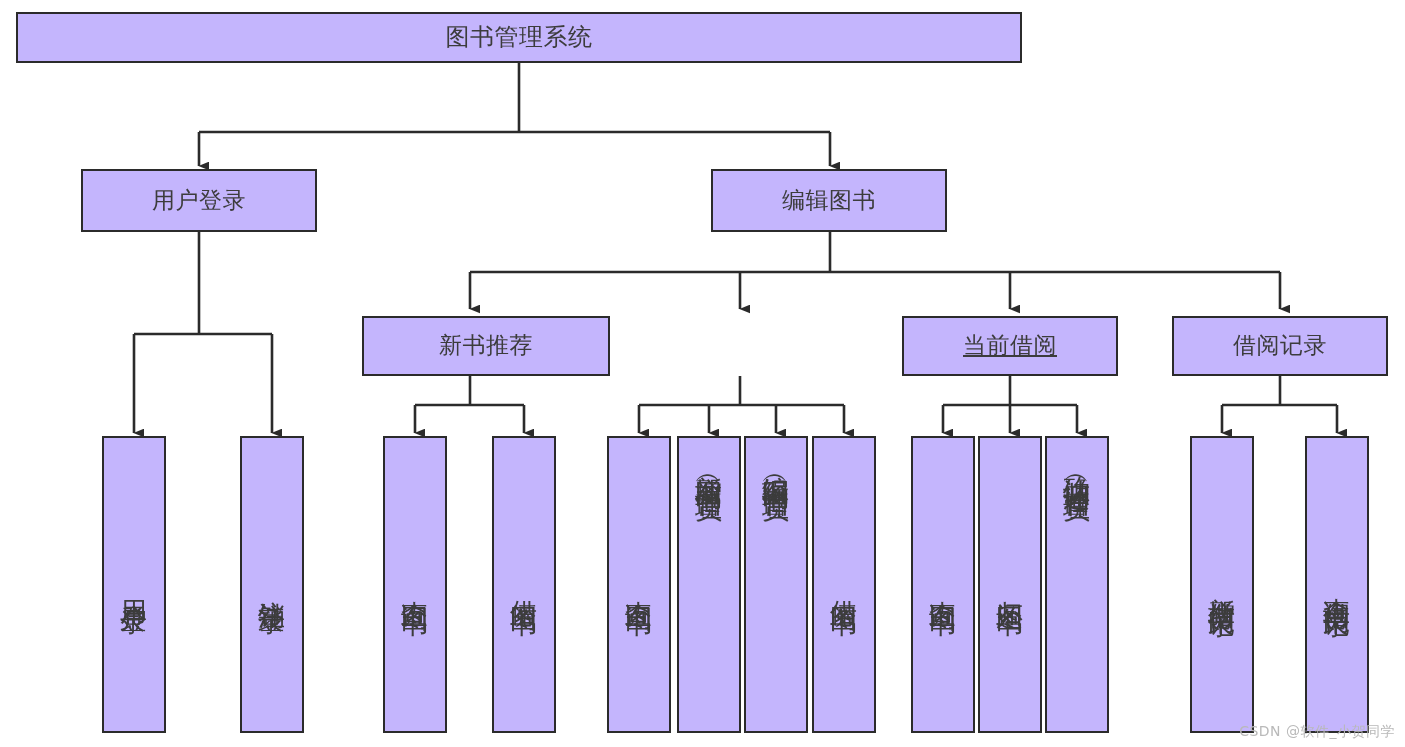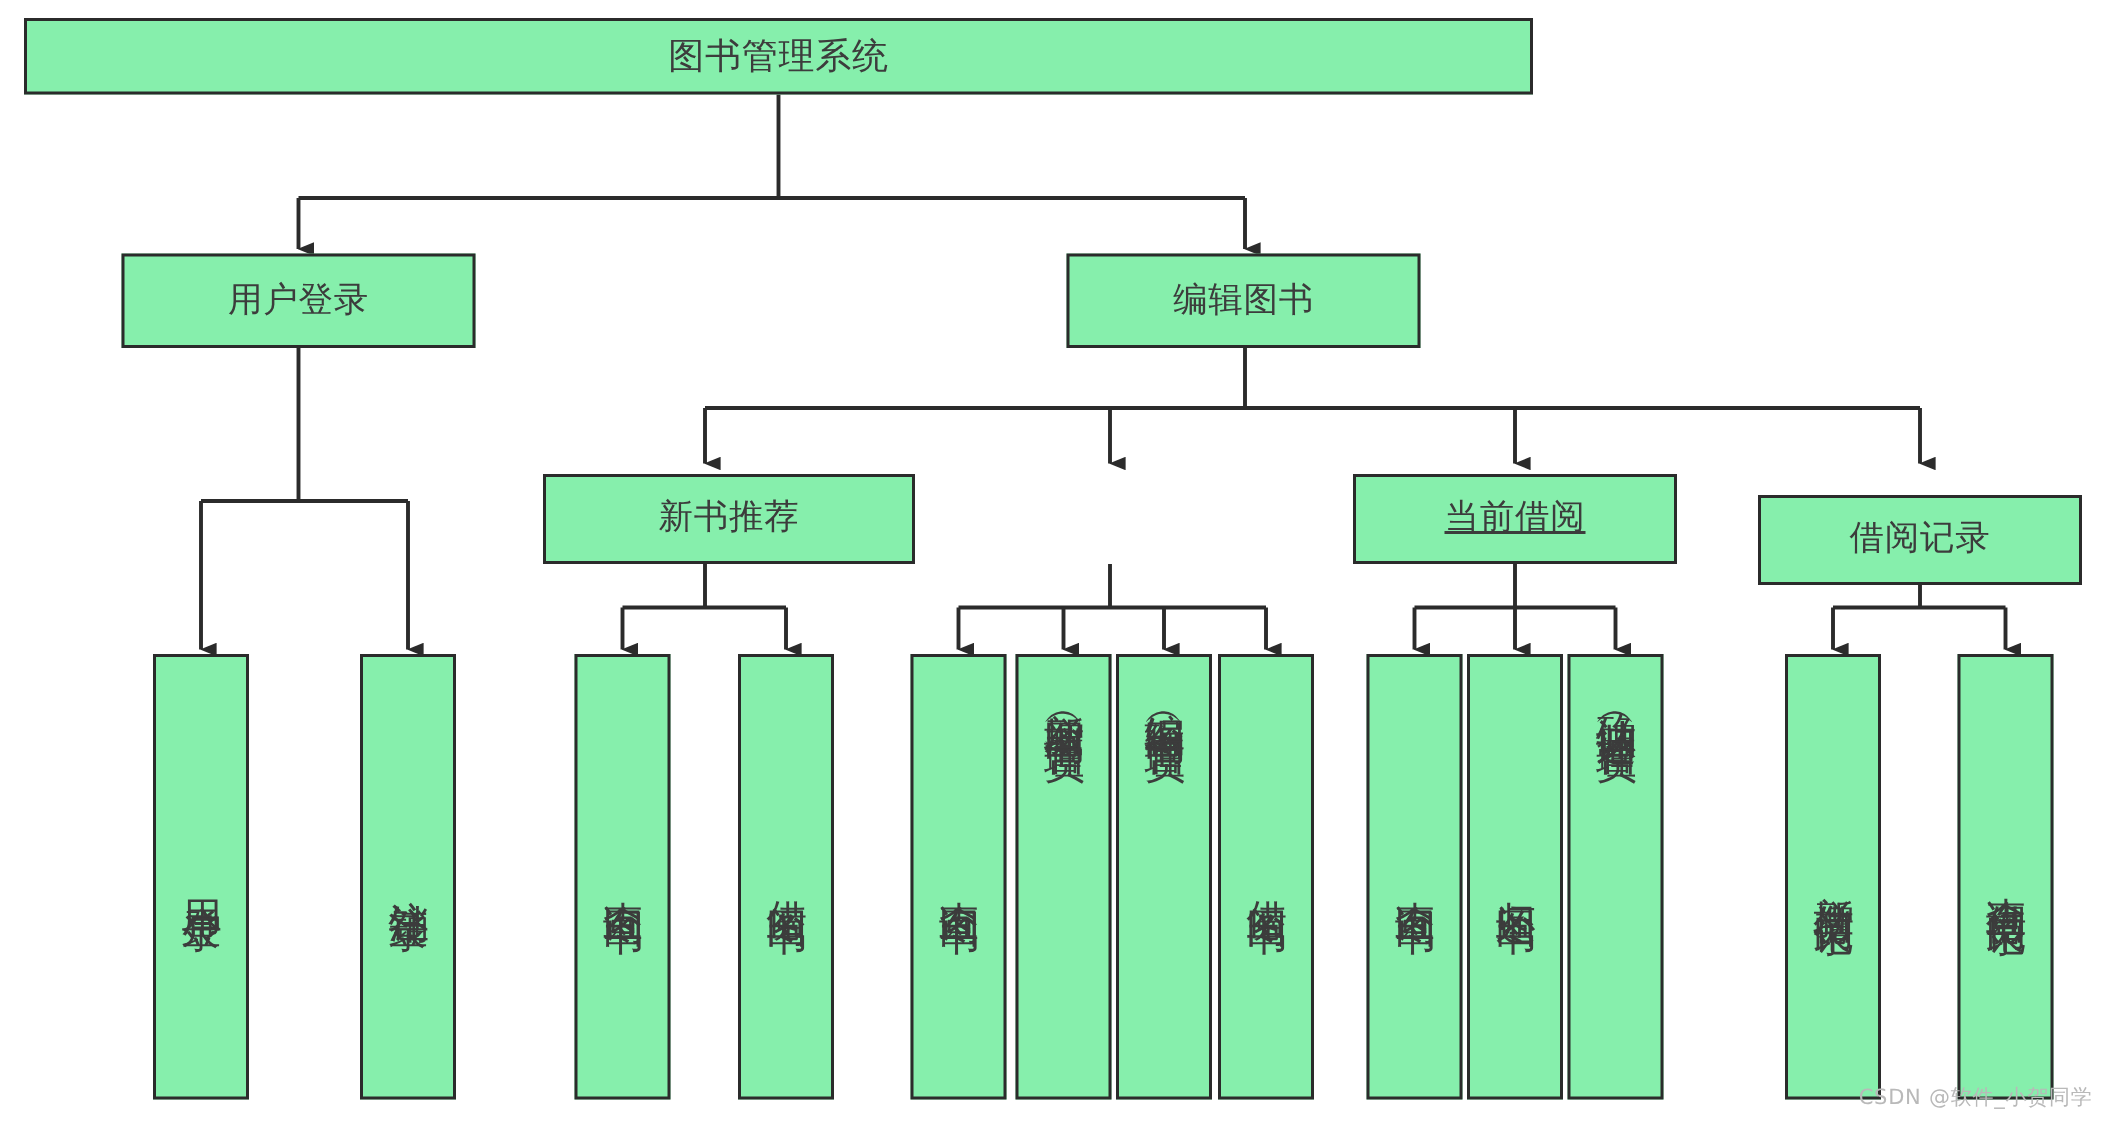--- a/index.html
+++ b/index.html
@@ -23,21 +23,21 @@
     left: 0;
     top: 0;
     width: 1405px;
     height: 747px;
     pointer-events: none;
   }
   .node {
     position: absolute;
     box-sizing: border-box;
     border: 2.5px solid #2b2b2b;
-    background: #86efac;
+    background: #c4b5fd;
     display: flex;
     align-items: center;
     justify-content: center;
     color: #3c3c3c;
   }
   .node .node-label {
     display: block;
     text-align: center;
     line-height: 1.18;
     color: #3c3c3c;
@@ -142,21 +142,21 @@
   <div class="node horiz" style="left:711px; top:169px; width:236px; height:63px;">
     <span class="node-label">编辑图书</span>
   </div>
 
   <div class="node horiz" style="left:362px; top:316px; width:248px; height:60px;">
     <span class="node-label">新书推荐</span>
   </div>
   <div class="node horiz" style="left:902px; top:316px; width:216px; height:60px;text-decoration:underline;">
     <span class="node-label">当前借阅</span>
   </div>
-  <div class="node horiz" style="left:1172px; top:316px; width:216px; height:60px;margin-top:14px;">
+  <div class="node horiz" style="left:1172px; top:316px; width:216px; height:60px;">
     <span class="node-label">借阅记录</span>
   </div>
 
   <div class="node vert midtext" style="left:102px; top:436px; width:64px; height:297px;">
     <span class="node-label">用户登录</span>
   </div>
   <div class="node vert midtext" style="left:240px; top:436px; width:64px; height:297px;">
     <span class="node-label">注销登录</span>
   </div>
 

